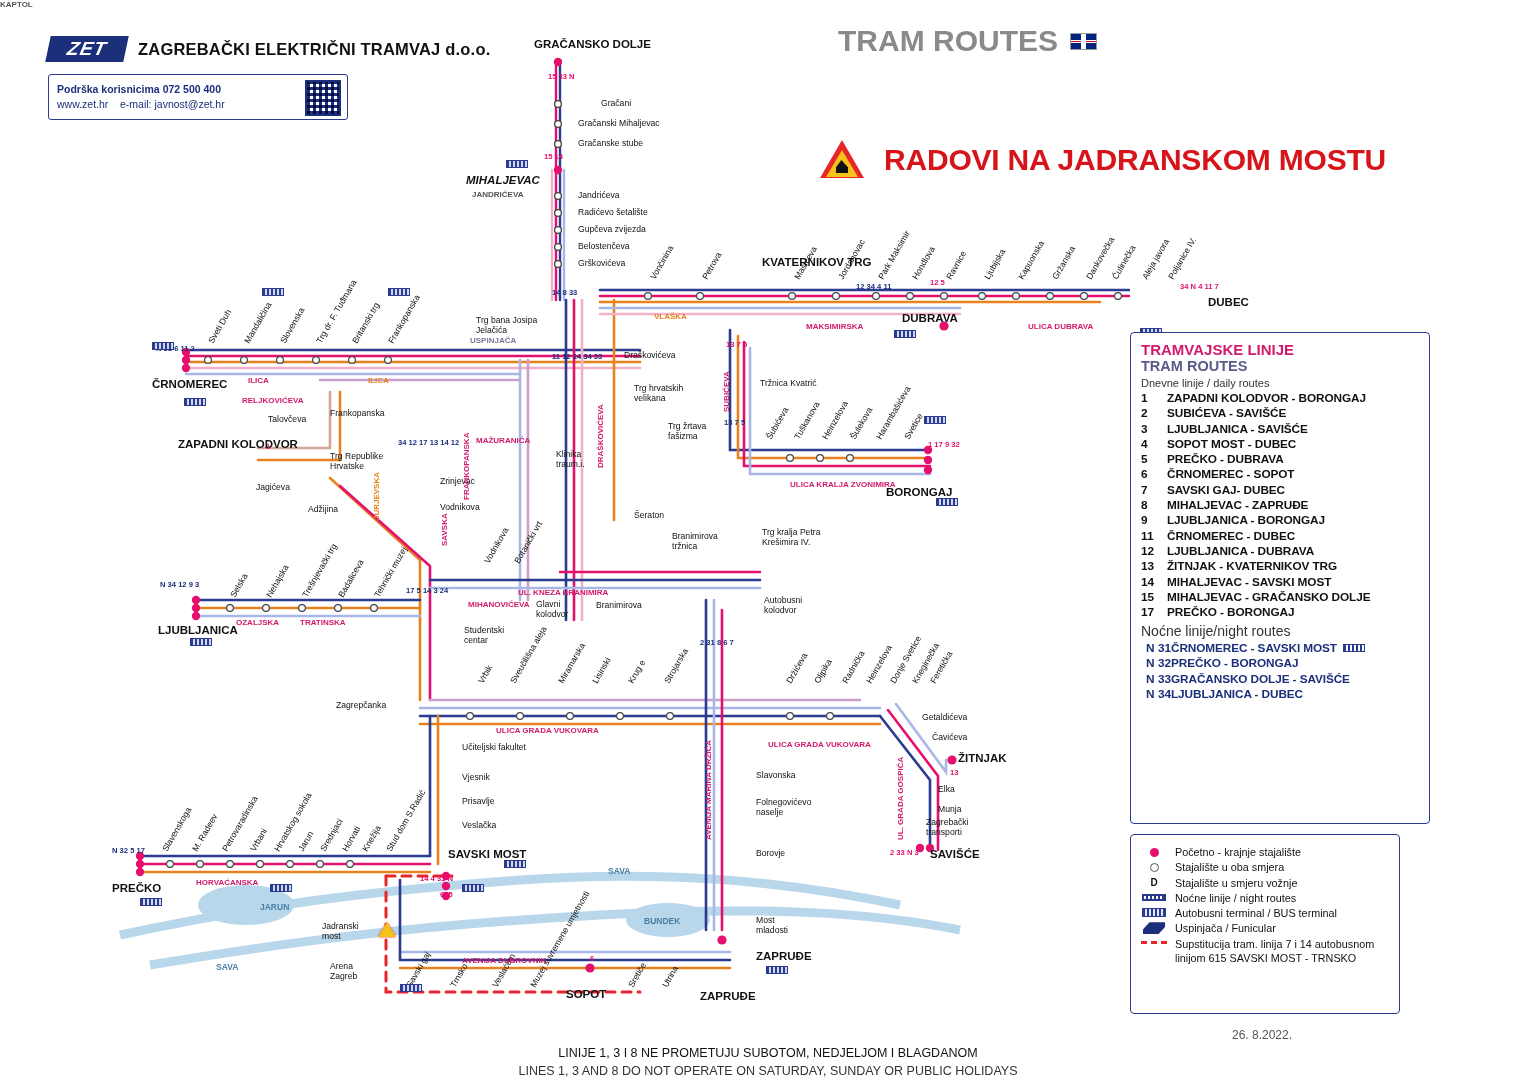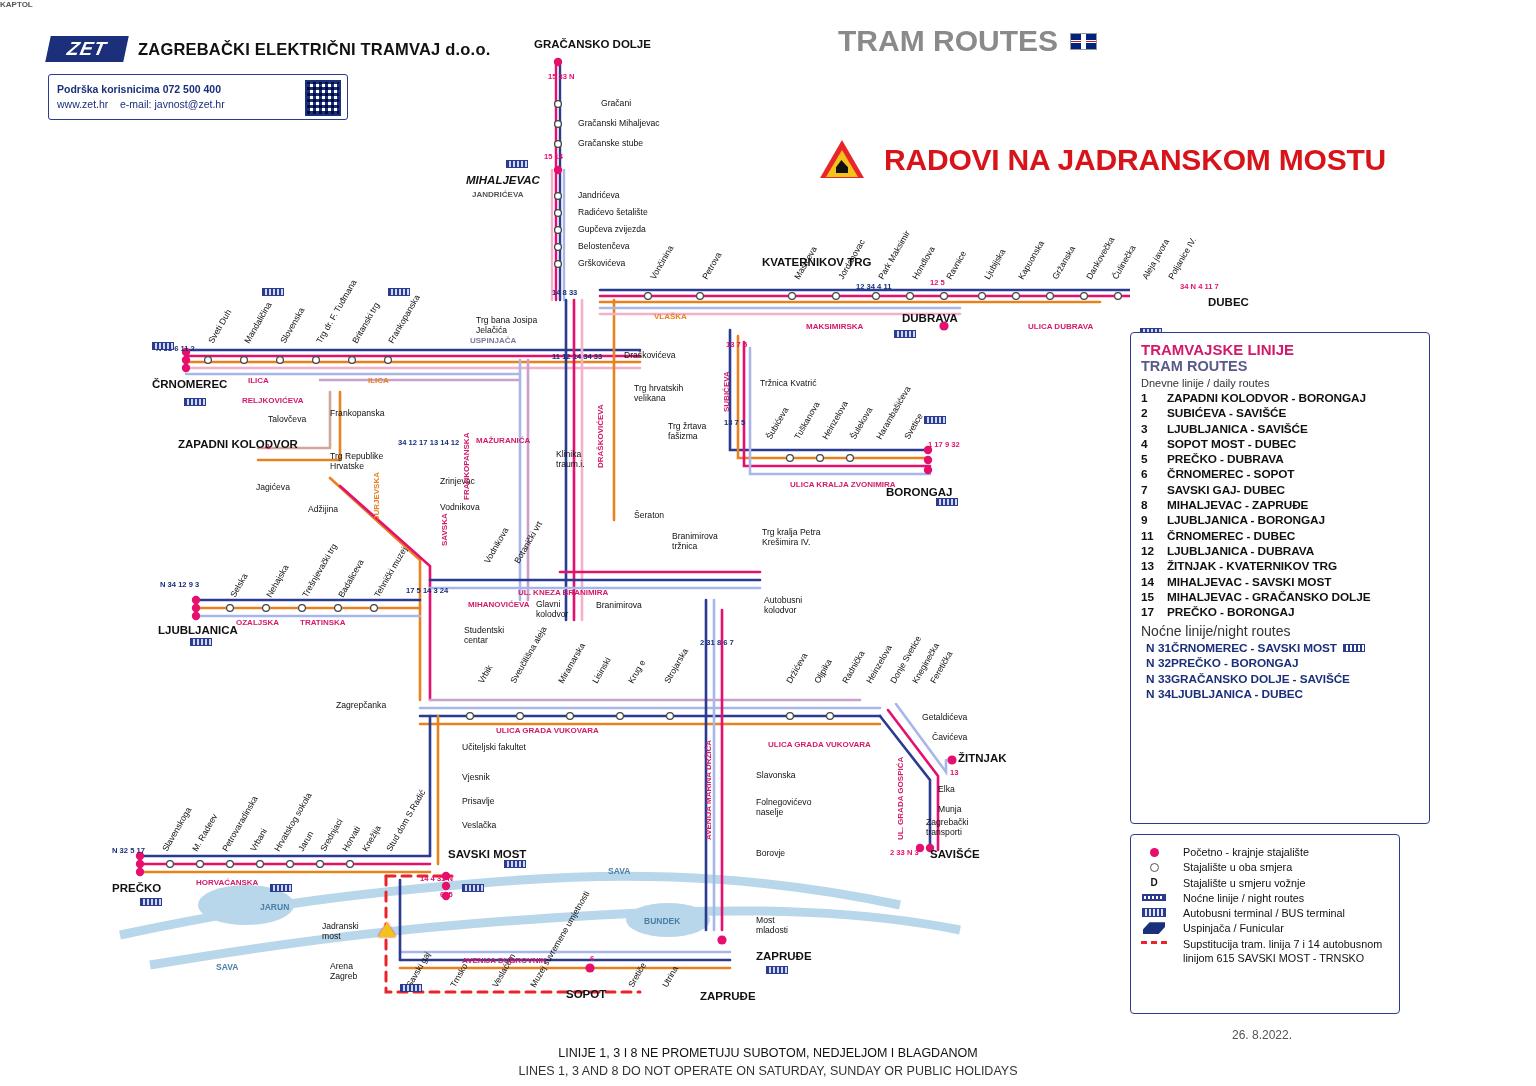--- a/index.html
+++ b/index.html
@@ -102,21 +102,21 @@
     display:inline-block; width:22px; height:8px; margin-left:6px;
     background:repeating-linear-gradient(90deg,#2b3b8f 0 2px,#fff 2px 4px);
     border:1px solid #2b3b8f;
   }
 
   #symbols-panel {
     position:absolute; left:1130px; top:834px; width:270px; height:180px;
     border:1px solid #2b3b8f; border-radius:4px; background:#fff; padding:8px 10px;
     font-size:10.8px; color:#111;
   }
-  .sym-row { display:flex; align-items:center; gap:16px; margin:3.2px 0; }
+  .sym-row { display:flex; align-items:center; gap:8px; margin:3.2px 0; }
   .sym-ico { width:26px; flex:0 0 26px; display:flex; align-items:center; justify-content:center; }
   .dot-pink { width:9px; height:9px; border-radius:50%; background:#e5106e; }
   .dot-open { width:9px; height:9px; border-radius:50%; background:#fff; border:1.4px solid #555; }
   .d-letter { font-size:10px; font-weight:bold; }
   .night-sw { width:24px; height:7px; background:#2b3b8f; position:relative; }
   .night-sw:after { content:""; position:absolute; inset:2px; background:repeating-linear-gradient(90deg,#fff 0 2px,#2b3b8f 2px 4px);}
   .bus-term { width:24px; height:9px; background:repeating-linear-gradient(90deg,#2b3b8f 0 2px,#dfe4f7 2px 4px); border:1px solid #2b3b8f;}
   .funi { width:22px; height:12px; background:#1b2f7a; clip-path:polygon(0 100%,70% 100%,100% 40%,100% 0,30% 0,0 60%);}
   .red-dash { width:26px; height:0; border-top:3px dashed #e8262a; }
   #map-date { position:absolute; left:1232px; top:1028px; font-size:12px; color:#555; }

